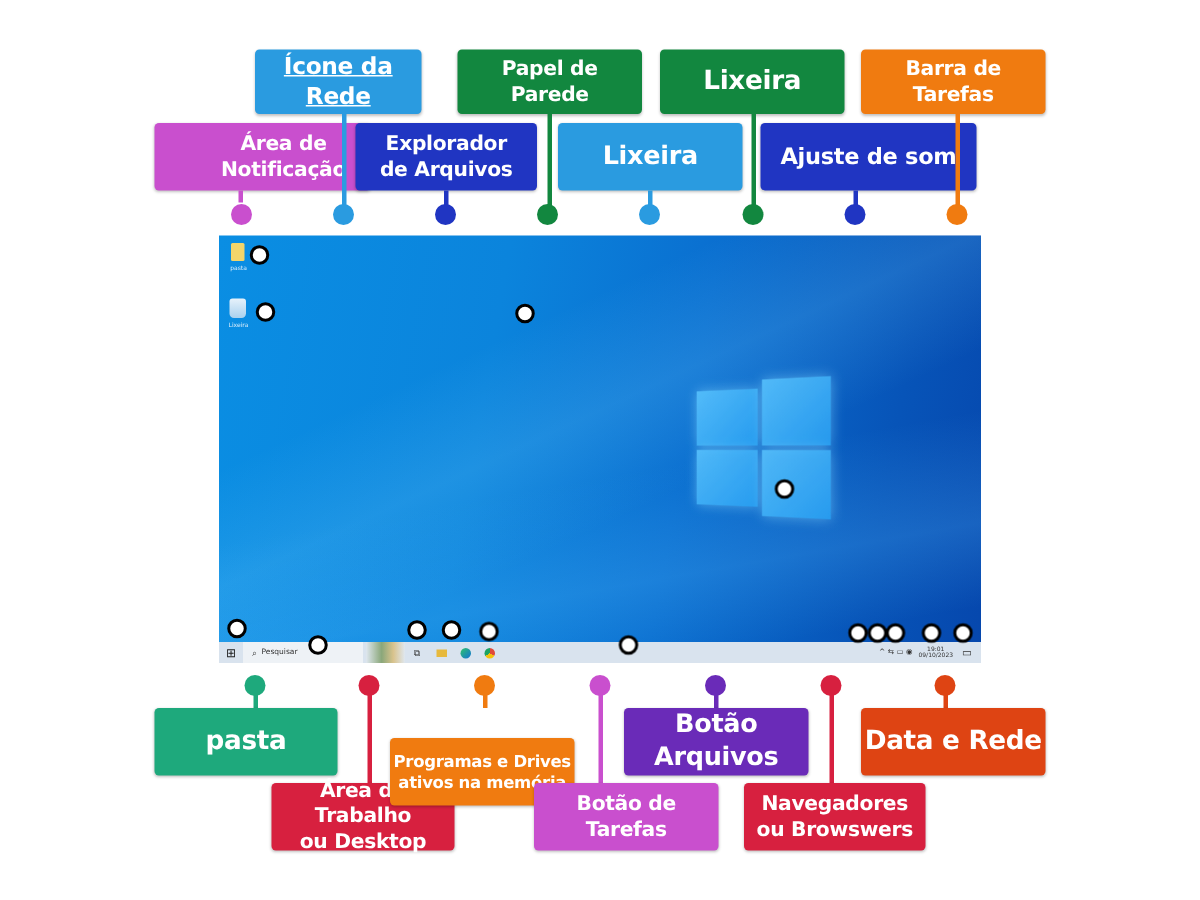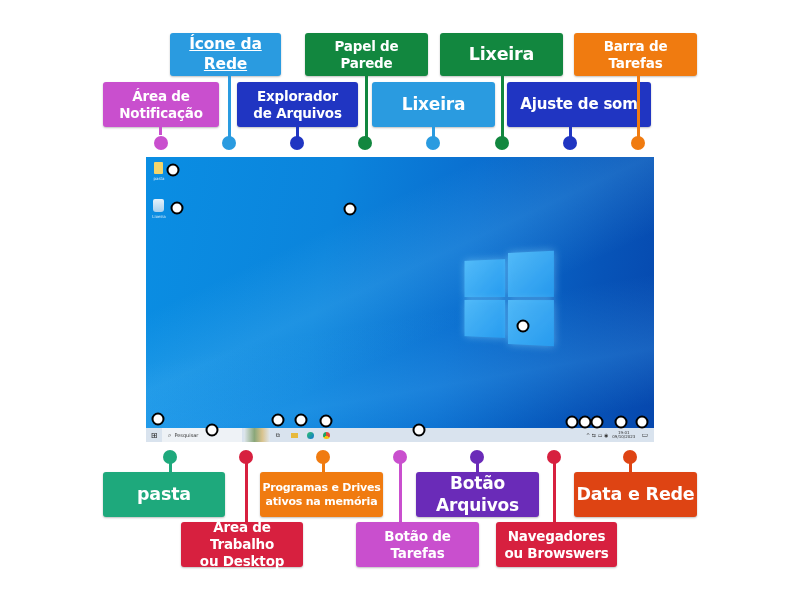--- a/index.html
+++ b/index.html
@@ -20,21 +20,21 @@
   .taskbar{position:absolute;left:0;bottom:0;width:100%;height:14px;background:#d9e3ee;display:flex;align-items:center;}
   .tb-start{width:16px;height:14px;display:flex;align-items:center;justify-content:center;}
   .tb-search{height:14px;width:80px;background:#eef2f6;display:flex;align-items:center;font-size:5px;color:#333;padding-left:6px;box-sizing:border-box;}
   .tb-item{width:16px;height:14px;display:flex;align-items:center;justify-content:center;font-size:7px;}
   .tray{position:absolute;right:0;top:0;height:14px;display:flex;align-items:center;font-size:5px;color:#333;}
   .marker{position:absolute;width:9px;height:9px;border-radius:50%;background:#fff;border:2.5px solid #000;box-sizing:content-box;transform:translate(-50%,-50%);cursor:pointer;}
 </style>
 </head>
 <body>
 
-<div class="label" style="left:103px;top:82px;width:116px;height:45px;background:#c94fce;font-size:13.5px;">
+<div class="label" style="left:103px;top:82px;width:116px;height:45px;background:#c94fce;font-size:13.5px;padding-left:28px;">
     <span>Área de<br>Notificação</span>
   </div>
 <div class="stem" style="left:159px;top:127px;height:8px;background:#c94fce;"></div>
 <div class="dot" style="left:154px;top:136px;background:#c94fce;"></div>
 
 <div class="label" style="left:170px;top:33px;width:111px;height:43px;background:#2a9be0;font-size:15.5px;text-decoration:underline;">
     <span>Ícone da Rede</span>
   </div>
 <div class="stem" style="left:228px;top:76px;height:62px;background:#2a9be0;"></div>
 <div class="dot" style="left:222px;top:136px;background:#2a9be0;"></div>
@@ -145,21 +145,21 @@
   </div>
 
 <div class="dot" style="left:239px;top:450px;background:#d7203f;"></div>
 <div class="stem" style="left:245px;top:462px;height:60px;background:#d7203f;"></div>
 <div class="label" style="left:181px;top:522px;width:122px;height:45px;background:#d7203f;font-size:13.5px;">
     <span>Área de Trabalho<br>ou Desktop</span>
   </div>
 
 <div class="dot" style="left:316px;top:450px;background:#f07b10;"></div>
 <div class="stem" style="left:322px;top:462px;height:10px;background:#f07b10;"></div>
-<div class="label" style="left:260px;top:472px;width:123px;height:45px;background:#f07b10;font-size:11px;">
+<div class="label" style="left:260px;top:492px;width:123px;height:45px;background:#f07b10;font-size:11px;">
     <span>Programas e Drives<br>ativos na memória</span>
   </div>
 
 <div class="dot" style="left:393px;top:450px;background:#c94fce;"></div>
 <div class="stem" style="left:399px;top:462px;height:60px;background:#c94fce;"></div>
 <div class="label" style="left:356px;top:522px;width:123px;height:45px;background:#c94fce;font-size:13.5px;">
     <span>Botão de<br>Tarefas</span>
   </div>
 
 <div class="dot" style="left:470px;top:450px;background:#6a2bb8;"></div>

